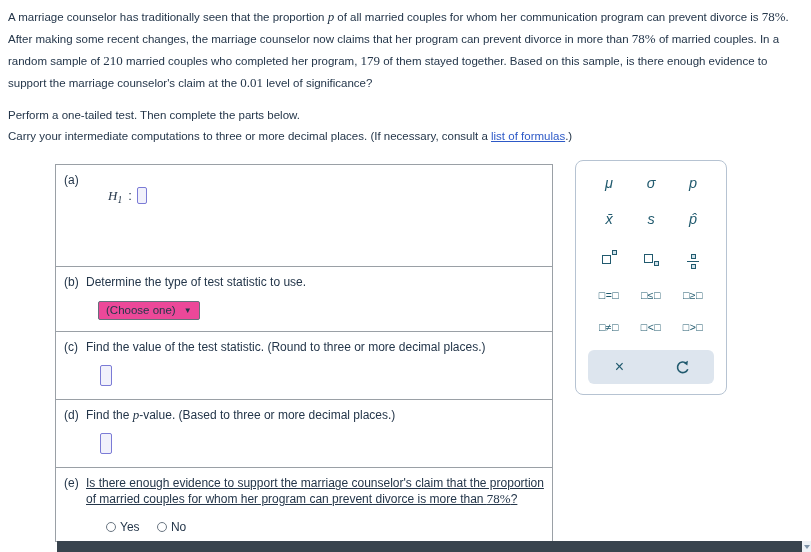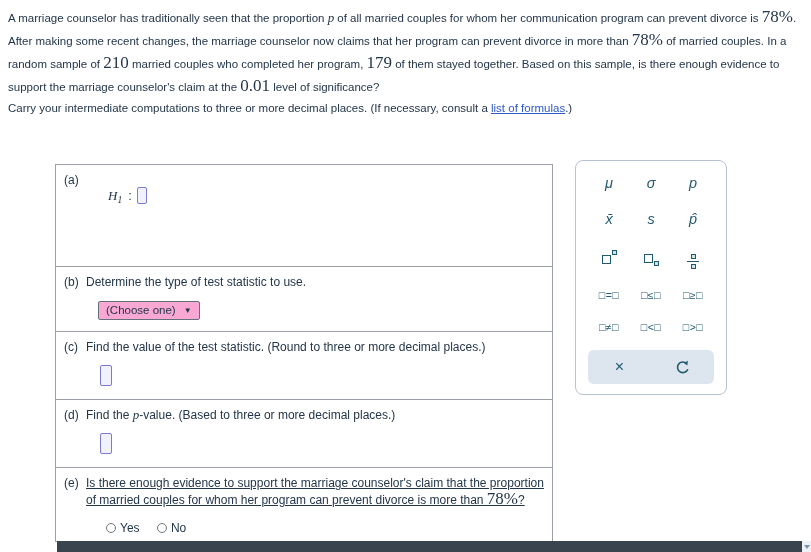--- a/index.html
+++ b/index.html
@@ -4,21 +4,21 @@
 <style>
   * { box-sizing: border-box; }
   html,body { margin:0; padding:0; }
   body {
     width:811px; height:552px; position:relative; overflow:hidden;
     background:#ffffff; color:#24364a;
     font-family:"Liberation Sans", sans-serif;
   }
   
   .mi { font-family:"Liberation Serif", serif; font-style:italic; font-size:13px; }
-  .mn { font-family:"Liberation Serif", serif; font-size:17px; }
+  .mn { font-family:"Liberation Serif", serif; font-size:13px; }
   .msub { font-family:"Liberation Serif", serif; font-style:italic; font-size:9.5px; vertical-align:-3px; }
 
   
   .intro { position:absolute; left:8px; top:6px; width:797px; font-size:11.5px; line-height:21px; }
   .intro p { margin:0; }
   .intro .p2 { margin-top:11px; }
   .intro .p3 { margin-top:0; }
   a.link { color:#2d59c7; text-decoration:underline; cursor:pointer; }
 
   
@@ -37,21 +37,21 @@
   .hrow { margin:15px 0 0 22px; font-size:13px; }
   .hcolon { margin-left:6px; }
   .abox {
     display:inline-block; width:10px; height:17px; margin-left:5px;
     border:1.5px solid #7b7bd6; background:#f1f1fb; border-radius:2px; vertical-align:-4px; cursor:text;
   }
   .abox-lg { display:inline-block; width:12px; height:21px; border:1.5px solid #7b7bd6; background:#f1f1fb; border-radius:2px; cursor:text; }
   .boxline { margin:10px 0 0 14px; }
   .dropdown {
     display:inline-block; margin:11px 0 0 12px; padding:2px 7px 3px;
-    border:1px solid #66707c; border-radius:2px; background:#f9a8d4;
+    border:1px solid #66707c; border-radius:2px; background:#ec4899;
     font-family:"Liberation Sans", sans-serif; font-size:11.5px; color:#24364a; cursor:pointer;
   }
   .dd-arrow { font-size:8px; margin-left:8px; vertical-align:1px; }
   .etext { width:458px;text-decoration:underline; }
   .optrow { margin:12px 0 0 20px; }
   .opt { cursor:pointer; margin-right:14px; }
   .radio {
     display:inline-block; width:10px; height:10px; border:1px solid #6a7682; border-radius:50%;
     background:#fff; vertical-align:-1px; margin-right:4px;
   }
@@ -95,20 +95,21 @@
     position:absolute; right:0; top:541px; width:9px; height:11px; background:#eef2f6;
     display:flex; align-items:center; justify-content:center; cursor:pointer;
   }
   .tri-down { width:0; height:0; border-left:3px solid transparent; border-right:3px solid transparent; border-top:4px solid #7d93a8; }
 </style>
 </head>
 <body>
 
 <div class="intro">
   <p class="p1"><span>A marriage counselor has traditionally seen that the proportion </span><span class="mi">p</span><span> of all married couples for whom her communication program can prevent divorce is </span><span class="mn">78%</span><span>. After making some recent changes, the marriage counselor now claims that her program can prevent divorce in more than </span><span class="mn">78%</span><span> of married couples. In a random sample of </span><span class="mn">210</span><span> married couples who completed her program, </span><span class="mn">179</span><span> of them stayed together. Based on this sample, is there enough evidence to support the marriage counselor's claim at the </span><span class="mn">0.01</span><span> level of significance?</span></p>
+  <p class="p2">Perform a one-tailed test. Then complete the parts below.</p>
   <p class="p3"><span>Carry your intermediate computations to three or more decimal places. (If necessary, consult a </span><a class="link">list of formulas</a><span>.)</span></p>
 </div>
 
 <div class="panel">
 
   <div class="row row-a">
     <span class="plabel">(a)</span>
     <div class="hrow">
       <span class="mi">H</span><span class="msub">1</span><span class="hcolon">:</span><span class="abox"></span>
     </div>

